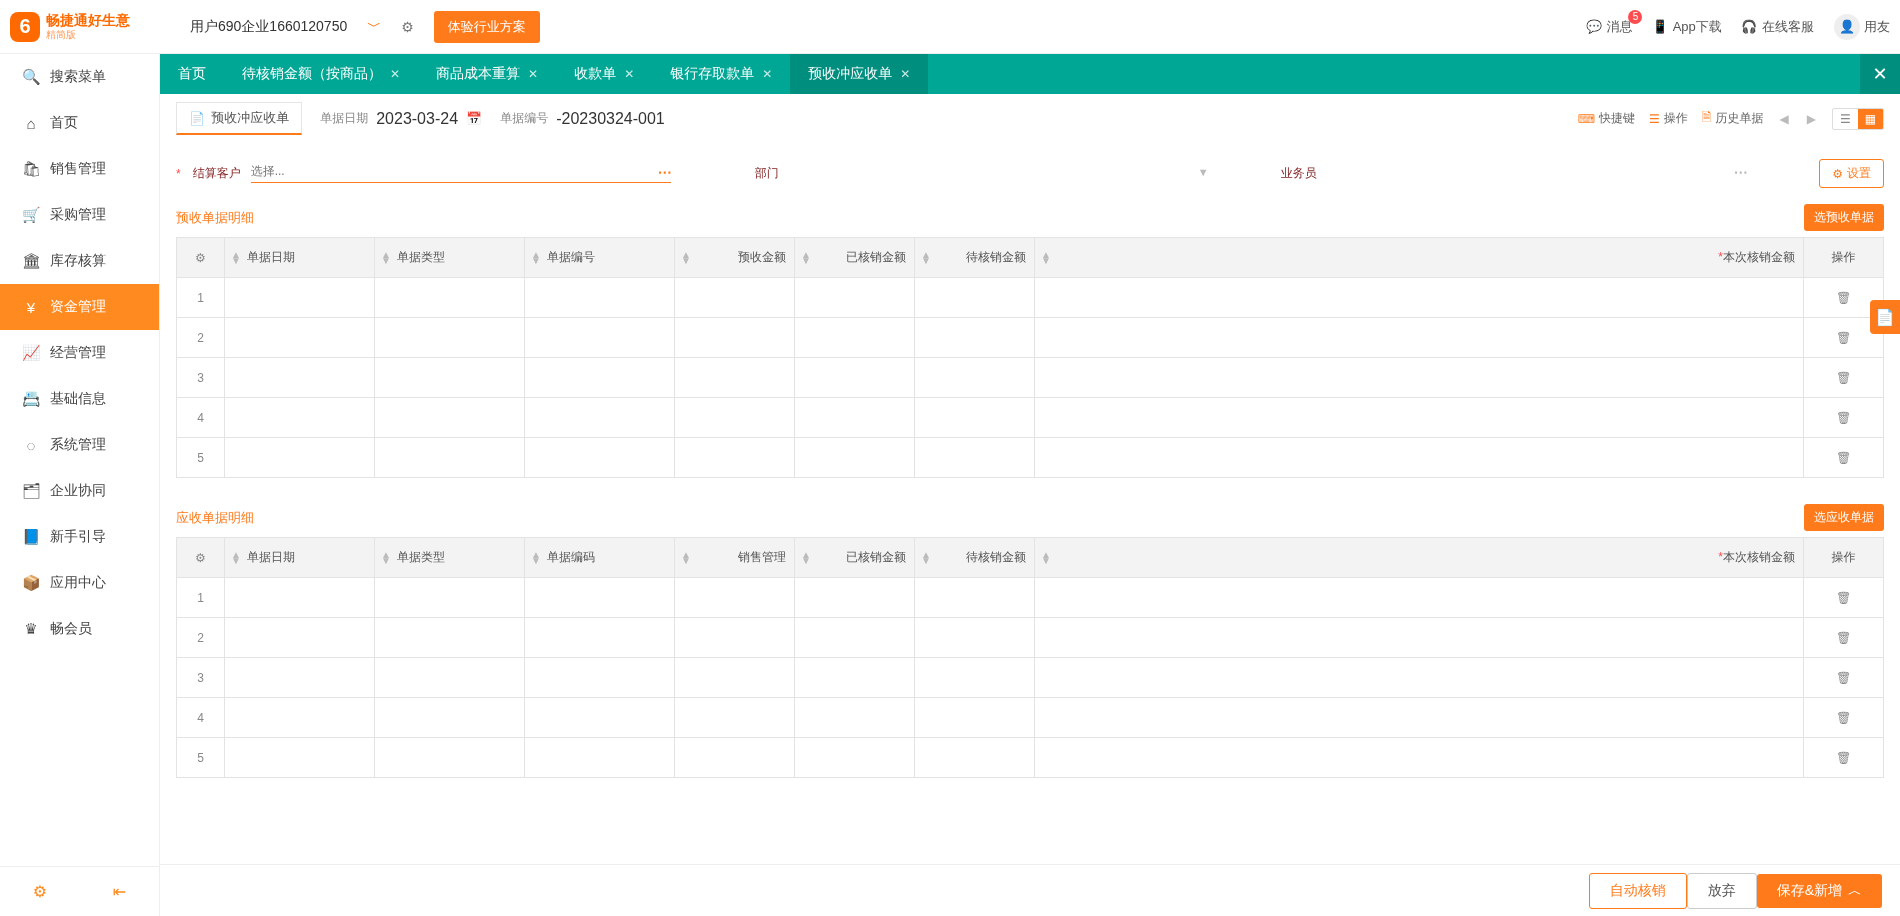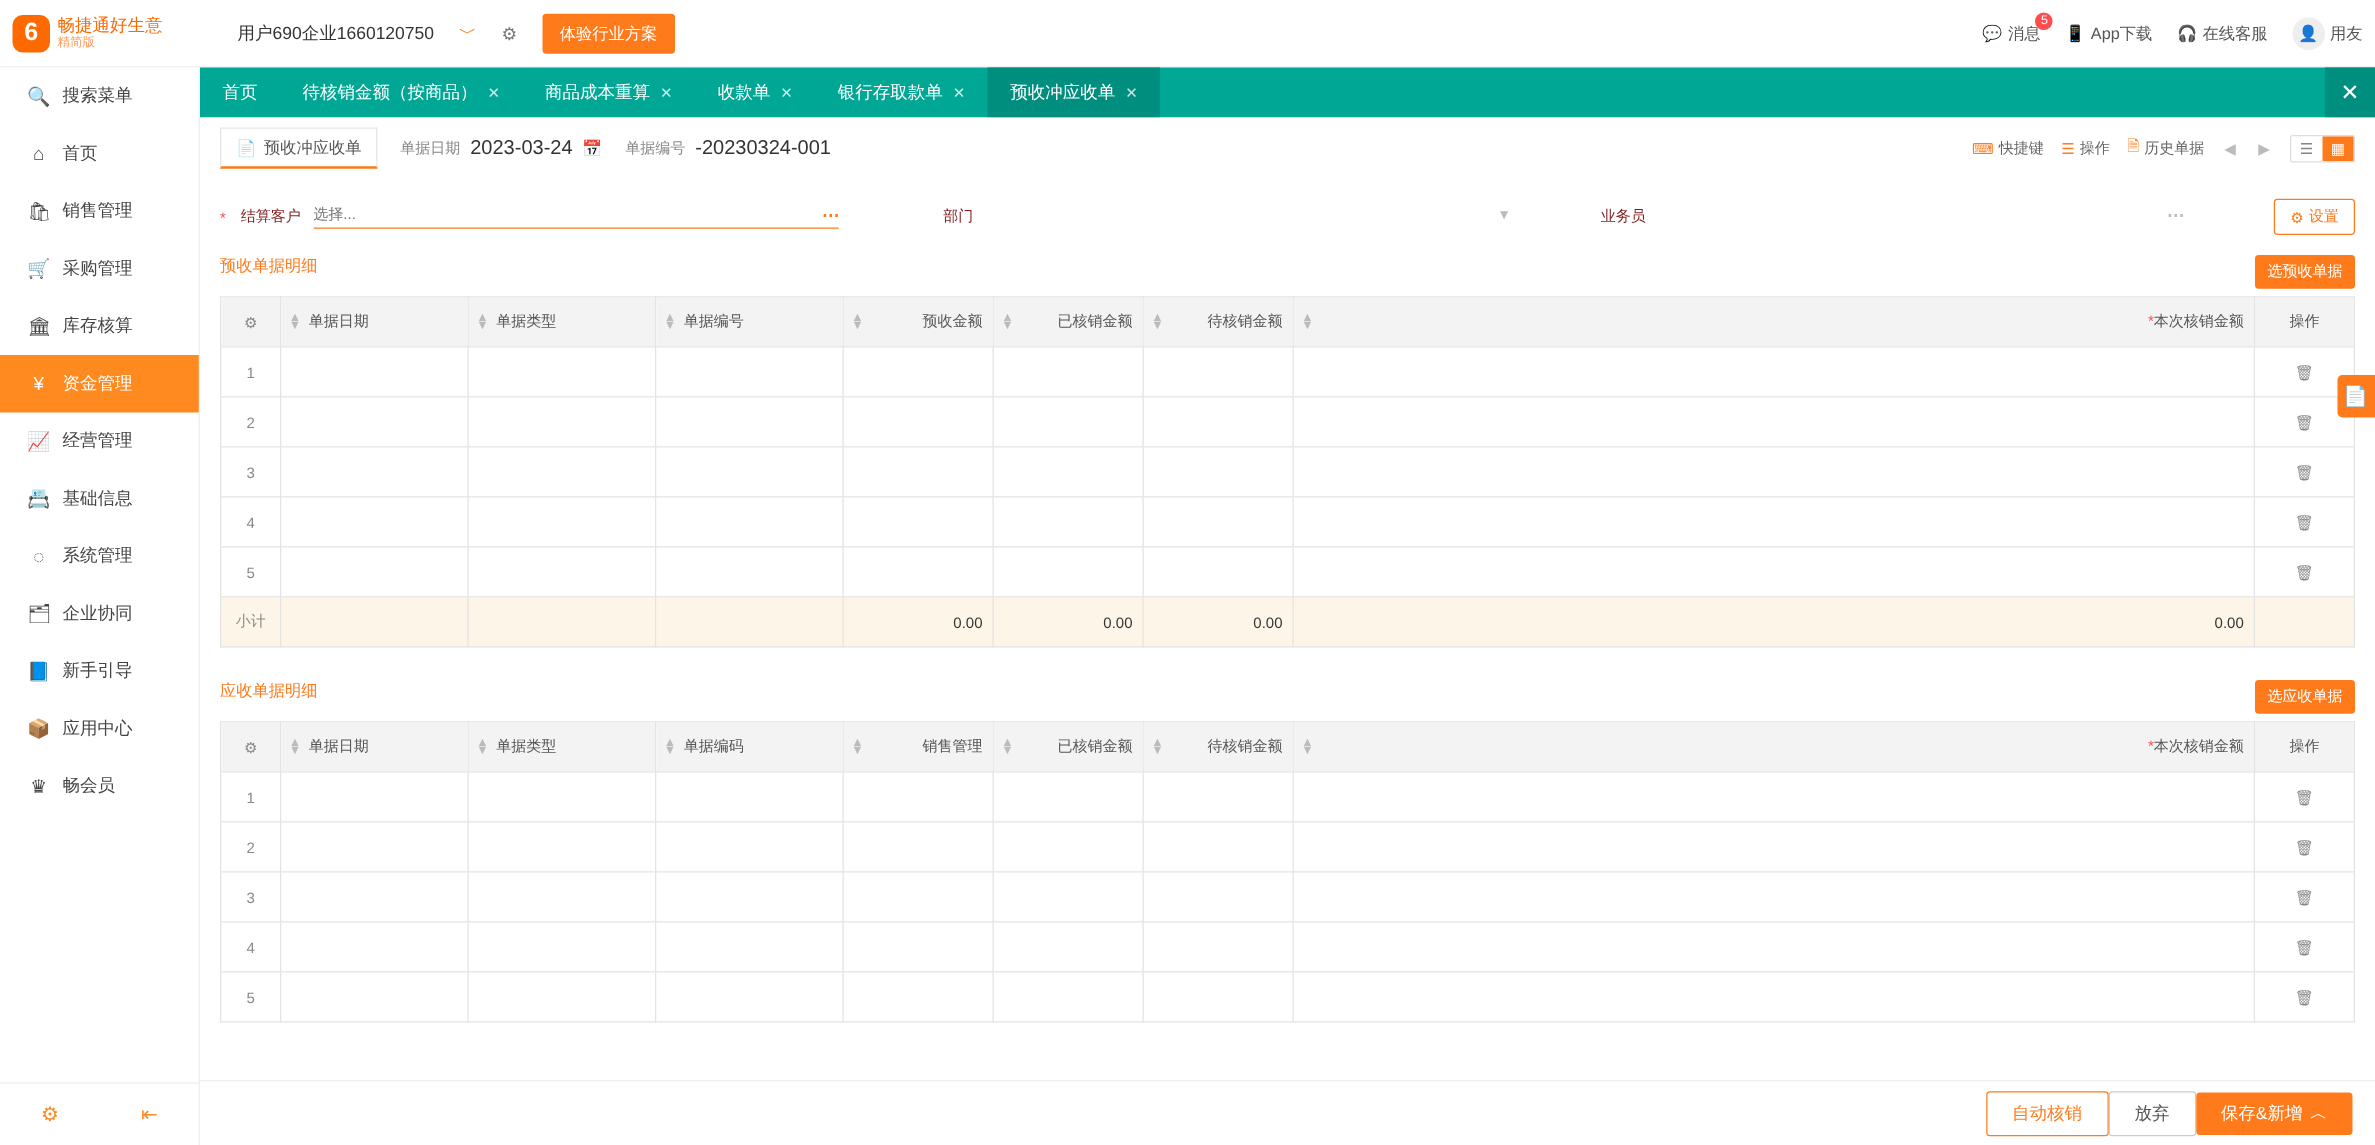--- a/index.html
+++ b/index.html
@@ -3,21 +3,21 @@
   <meta charset="utf-8">
   <style>
     * { margin: 0; padding: 0; box-sizing: border-box; font-family: "Microsoft YaHei", Arial, sans-serif; }
     body { background: #f5f5f5; width: 1900px; height: 916px; overflow: hidden; position: relative; }
     
     
     .top-header { position: absolute; top: 0; left: 0; right: 0; height: 54px; background: #fff; display: flex; align-items: center; padding: 0 10px; border-bottom: 1px solid #eee; }
     .brand-logo { display: flex; align-items: center; gap: 6px; width: 150px; }
     .brand-logo .logo-icon { width: 30px; height: 30px; border-radius: 8px; background: #ff6a00; display: flex; align-items: center; justify-content: center; color: #fff; font-size: 20px; font-weight: bold; }
     .brand-text { display: flex; flex-direction: column; line-height: 1.1; }
-    .brand-text .main { font-size: 14px; color: #ff6a00; font-weight: 400; }
+    .brand-text .main { font-size: 14px; color: #ff6a00; font-weight: 700; }
     .brand-text .sub { font-size: 10px; color: #ff9a5a; }
     .user-select { margin-left: 30px; display: flex; align-items: center; gap: 20px; font-size: 14px; color: #333; }
     .user-select .chevron-down { color: #ff6a00; }
     .user-select .gear-icon { color: #777; }
     .btn-experience { margin-left: 20px; background: #ff7a1a; color: #fff; border: none; padding: 7px 14px; border-radius: 3px; font-size: 13px; cursor: pointer; }
     .top-right { margin-left: auto; display: flex; align-items: center; gap: 20px; font-size: 13px; color: #555; }
     .top-right-item { display: flex; align-items: center; gap: 4px; cursor: pointer; position: relative; }
     .badge { position: absolute; top: -8px; right: -10px; background: #ff4d4f; color: #fff; border-radius: 8px; font-size: 10px; padding: 0 4px; min-width: 14px; text-align: center; line-height: 14px; }
     .avatar-circle { width: 26px; height: 26px; border-radius: 50%; background: #eee; display: flex; align-items: center; justify-content: center; color: #aaa; }
     
@@ -61,21 +61,21 @@
     .form-field .required-star { color: #ff4d4f; margin-right: 2px; }
     .form-field label { color: #7f1d1d; min-width: 48px; text-align: right; }
     .form-field .input-wrap { border-bottom: 1px solid #ff7a1a; min-width: 420px; display: flex; align-items: flex-start; padding-bottom: 2px; }
     .form-field .input-wrap input { border: none; outline: none; font-size: 12px; color: #333; flex: 1; }
     .form-field .input-wrap-plain { border-bottom: 1px solid transparent; min-width: 420px; display: flex; align-items: center; padding-bottom: 2px; }
     .ellipsis-btn { color: #ff7a1a; font-weight: bold; cursor: pointer; letter-spacing: -1px; font-size: 14px; }
     .chevron-d { color: #bbb; cursor: pointer; font-size: 11px; }
     .settings-btn { border: 1px solid #ff7a1a; color: #ff7a1a; background: #fff; padding: 5px 12px; border-radius: 3px; cursor: pointer; font-size: 12px; display: flex; align-items: center; gap: 4px; }
     
     
-    .section-head { display: flex; align-items: flex-start; margin-top: 6px; gap: 42px; }
+    .section-head { display: flex; align-items: center; margin-top: 6px; gap: 42px; }
     .section-title { color: #ff7a1a; font-size: 13px; }
     .section-action-btn { margin-left: auto; background: #ff7a1a; color: #fff; border: none; padding: 5px 10px; border-radius: 3px; cursor: pointer; font-size: 12px; }
     
     
     .grid { border: 1px solid #e3e3e3; margin-top: 6px; font-size: 12px; color: #555; width: 100%; border-collapse: collapse; table-layout: fixed; }
     .grid th, .grid td { border: 1px solid #e3e3e3; height: 40px; padding: 0 8px; }
     .grid thead th { background: #f3f3f3; font-weight: normal; position: relative; }
     .grid thead th .sort-icon { position: absolute; left: 6px; top: 50%; transform: translateY(-50%); color: #bbb; font-size: 10px; line-height: 0.6; }
     .grid thead th.th-right { text-align: right; }
     .grid thead th.th-left { text-align: left; padding-left: 22px; }
@@ -373,31 +373,20 @@
             <td class="idx">5</td>
             <td></td>
             <td></td>
             <td></td>
             <td></td>
             <td></td>
             <td></td>
             <td></td>
             <td class="op"><span>🗑</span></td>
           </tr>
-          <tr class="subtotal-row">
-            <td class="idx">小计</td>
-            <td></td>
-            <td></td>
-            <td></td>
-            <td class="num">0.00</td>
-            <td class="num">0.00</td>
-            <td class="num">0.00</td>
-            <td class="num">0.00</td>
-            <td></td>
-          </tr>
         </tbody>
     </table>
 
     <div class="section-head" style="margin-top:26px">
       <span class="section-title">应收单据明细</span>
       <button class="section-action-btn">选应收单据</button>
     </div>
     <table class="grid">
       <colgroup>
         <col style="width:48px">

